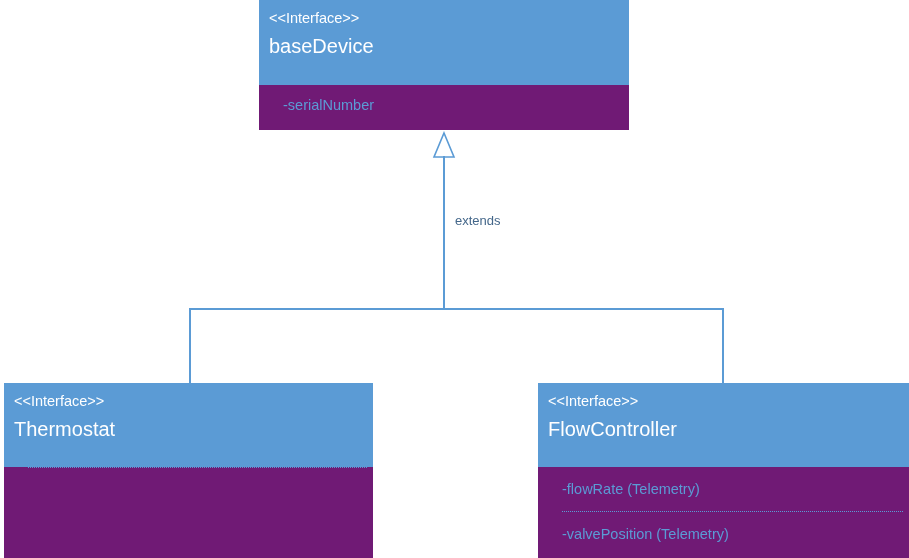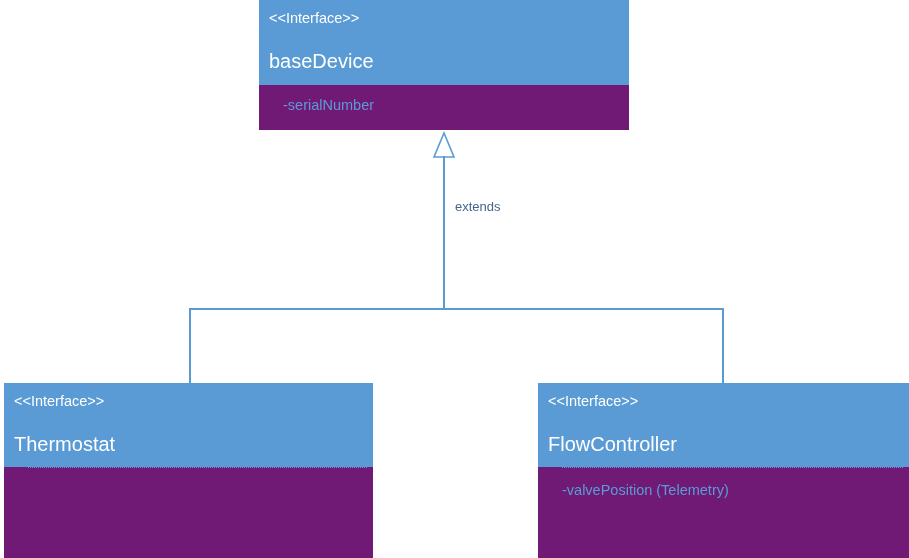--- a/index.html
+++ b/index.html
@@ -31,21 +31,21 @@
     font-size: 14.5px;
     line-height: 20px;
     color: #ffffff;
     white-space: nowrap;
   }
   .uml-name {
     font-size: 20px;
     line-height: 30px;
     color: #ffffff;
     white-space: nowrap;
-    margin-top: 18px;
+    margin-top: 3px;
   }
   .uml-body {
     background: #701a75;
     box-sizing: border-box;
     overflow: hidden;
   }
   .uml-attr {
     font-size: 14.5px;
     line-height: 18px;
     color: #5B9BD5;
@@ -95,21 +95,21 @@
     left: 431px;
     top: 131px;
     width: 26px;
     height: 28px;
   }
 
   
   #extends-label {
     position: absolute;
     left: 455px;
-    top: 198px;
+    top: 212px;
     font-size: 13px;
     line-height: 18px;
     color: #44678A;
     white-space: nowrap;
   }
 </style>
 </head>
 <body>
 
 <div class="uml-box" id="box-basedevice">
@@ -144,16 +144,17 @@
     <div class="uml-attr-divider"></div>
   </div>
 </div>
 
 <div class="uml-box" id="box-flowcontroller">
   <div class="uml-header">
     <div class="uml-stereotype">&lt;&lt;Interface&gt;&gt;</div>
     <div class="uml-name">FlowController</div>
   </div>
   <div class="uml-body">
+    <div class="uml-attr">-flowRate (Telemetry)</div>
     <div class="uml-attr-divider"></div>
     <div class="uml-attr">-valvePosition (Telemetry)</div>
   </div>
 </div>
 
 </body></html>

